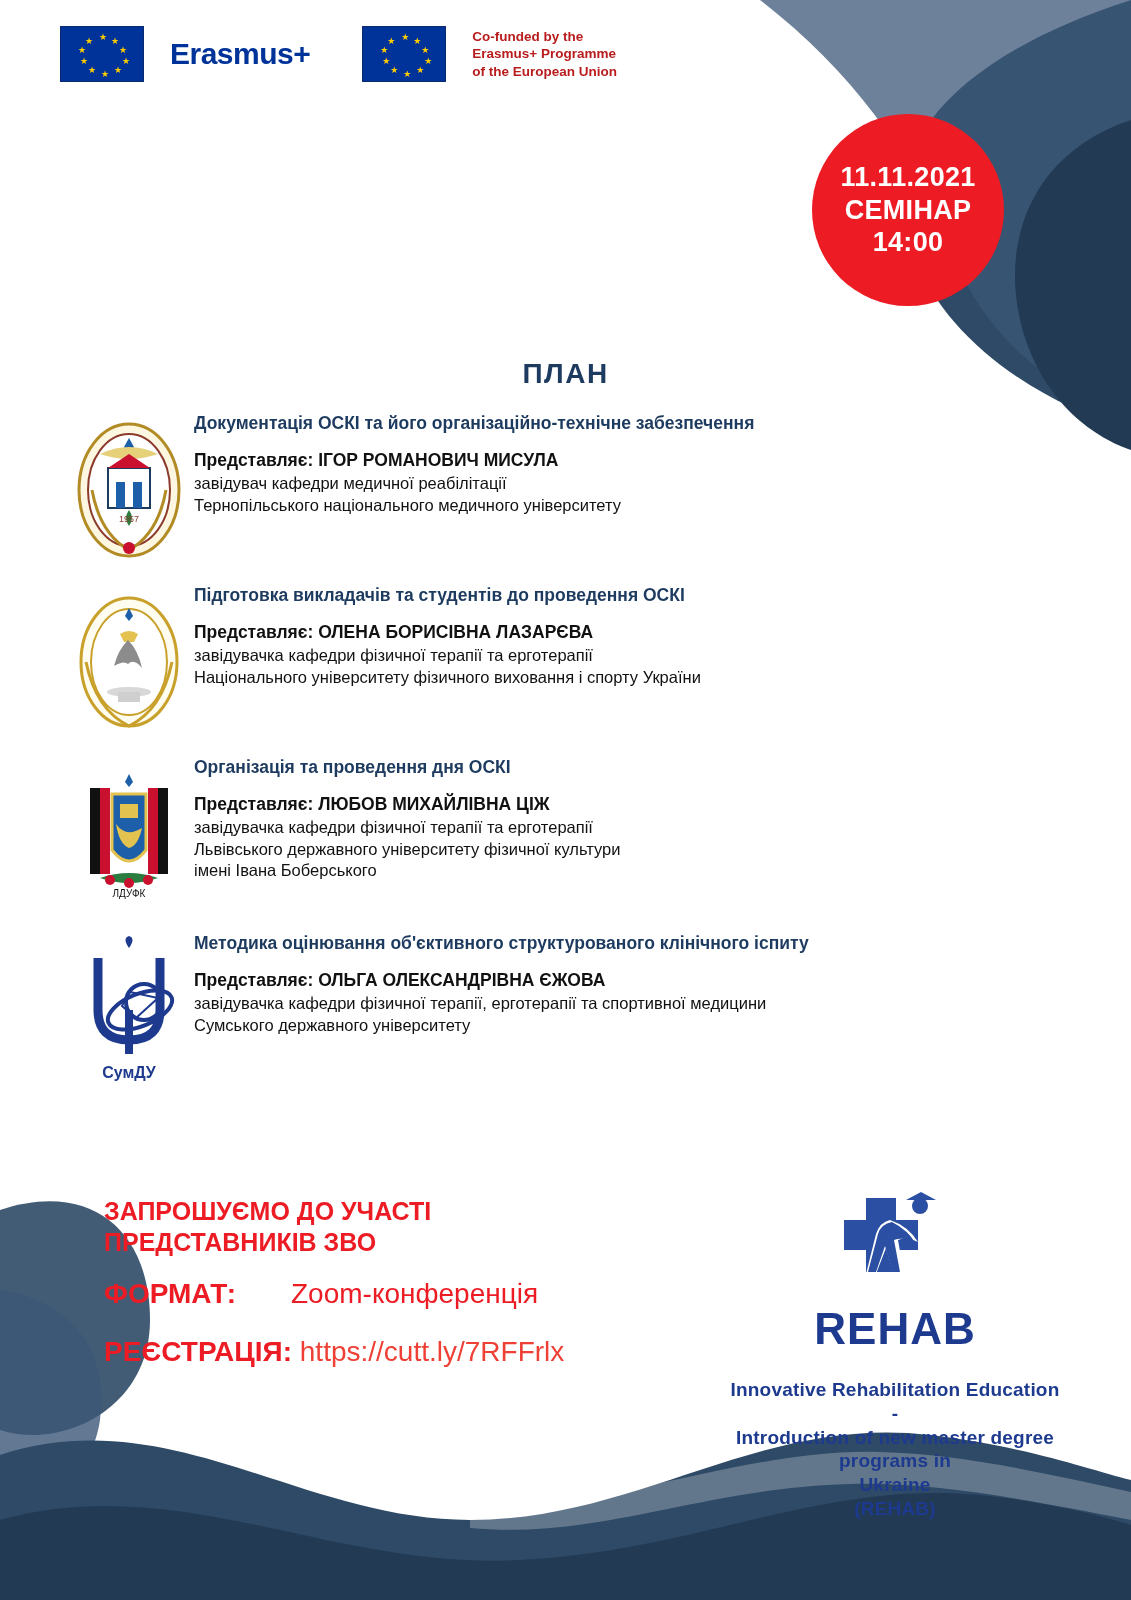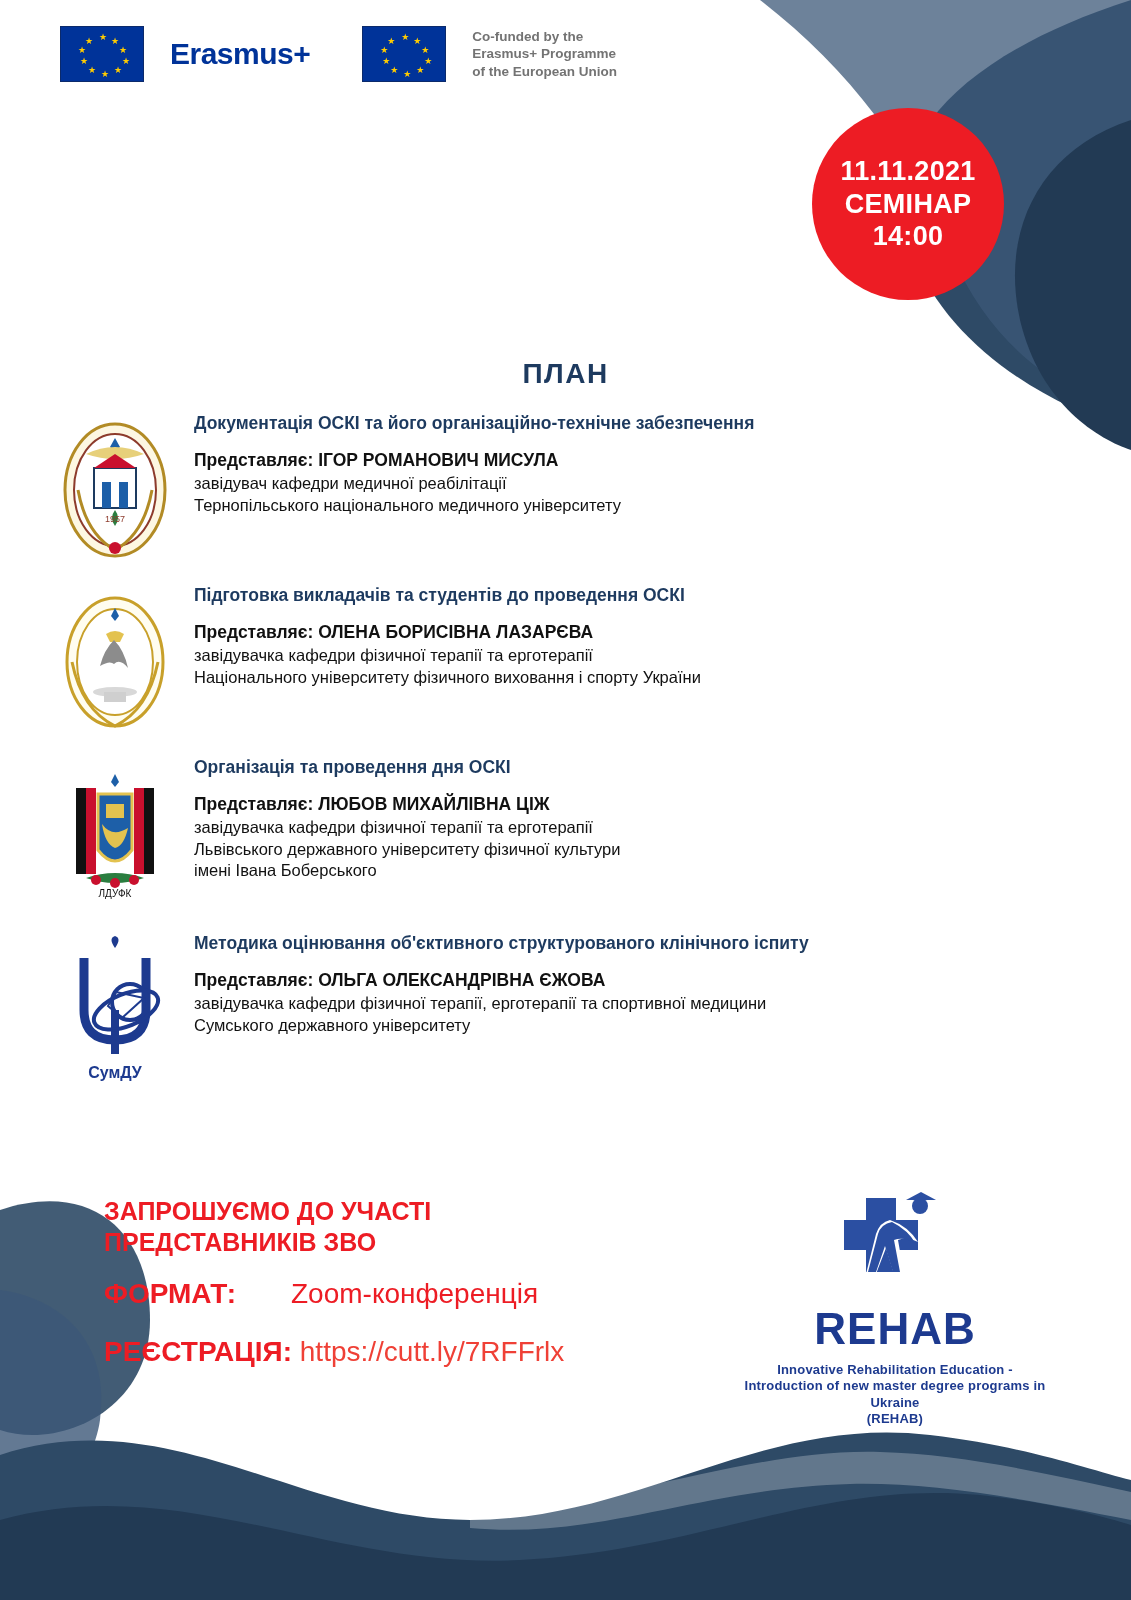--- a/index.html
+++ b/index.html
@@ -31,26 +31,26 @@
     position: relative; border: 1px solid #0b2a6b;
   }
   .eu-flag .star {
     position: absolute; color: #ffcc00; font-size: 9px; line-height: 9px;
   }
   .erasmus-word {
     font-size: 30px; font-weight: bold; color: #003399;
     letter-spacing: -0.5px;
   }
   .cofund-text {
-    font-size: 13.5px; color: #737373; line-height: 1.28; font-weight: 600;
+    font-size: 13.5px; color: #b91c1c; line-height: 1.28; font-weight: 600;
   }
 
   
   .badge-circle {
-    position: absolute; top: 108px; left: 812px;
+    position: absolute; top: 114px; left: 812px;
     width: 192px; height: 192px; border-radius: 50%;
     background: #ed1c24; color: #ffffff;
     display: flex; flex-direction: column; align-items: center; justify-content: center;
     z-index: 6;
   }
   .badge-circle div { font-size: 27px; font-weight: bold; line-height: 1.22; letter-spacing: .3px; }
 
   
   .main-title {
     position: absolute; top: 168px; left: 44px; width: 760px;
@@ -63,21 +63,21 @@
     position: absolute; top: 358px; left: 0; width: 1131px;
     text-align: center; color: #1d3a5f;
     font-size: 28px; font-weight: bold; letter-spacing: 1.5px;
     z-index: 5;
   }
 
   
   .plan-list { position: absolute; top: 412px; left: 0; width: 1131px; z-index: 5; }
   .plan-item { position: relative; display: flex; padding: 0 46px 0 56px; margin-bottom: 18px; }
   .logo-box {
-    width: 132px; min-width: 132px; display: flex; justify-content: flex-start; padding-top: 4px;
+    width: 132px; min-width: 132px; display: flex; justify-content: flex-end; padding-top: 4px;
   }
   .item-body { flex: 1; padding-left: 6px; }
   .item-topic {
     color: #1d3a5f; font-size: 17.5px; font-weight: bold; line-height: 1.3;
     margin-bottom: 14px;
   }
   .item-presenter {
     color: #111111; font-size: 17.5px; line-height: 1.28; margin-bottom: 2px;
   }
   .item-presenter b { font-weight: bold; }
@@ -105,21 +105,21 @@
   
   .rehab-block {
     position: absolute; top: 1190px; left: 730px; width: 330px;
     text-align: center; z-index: 5;
   }
   .rehab-word {
     font-size: 44px; font-weight: bold; color: #1d3a8f;
     letter-spacing: 1px; margin-top: 18px;
   }
   .rehab-sub {
-    margin-top: 8px; color: #1d3a8f; font-size: 13px;
+    margin-top: 24px; color: #1d3a8f; font-size: 19px;
     font-weight: bold; line-height: 1.25; letter-spacing: .2px;
   }
 </style>
 </head>
 <body>
 
 <div class="page">
 
   <div class="bg-layer">
     <svg viewBox="0 0 1131 1600" xmlns="http://www.w3.org/2000/svg">

